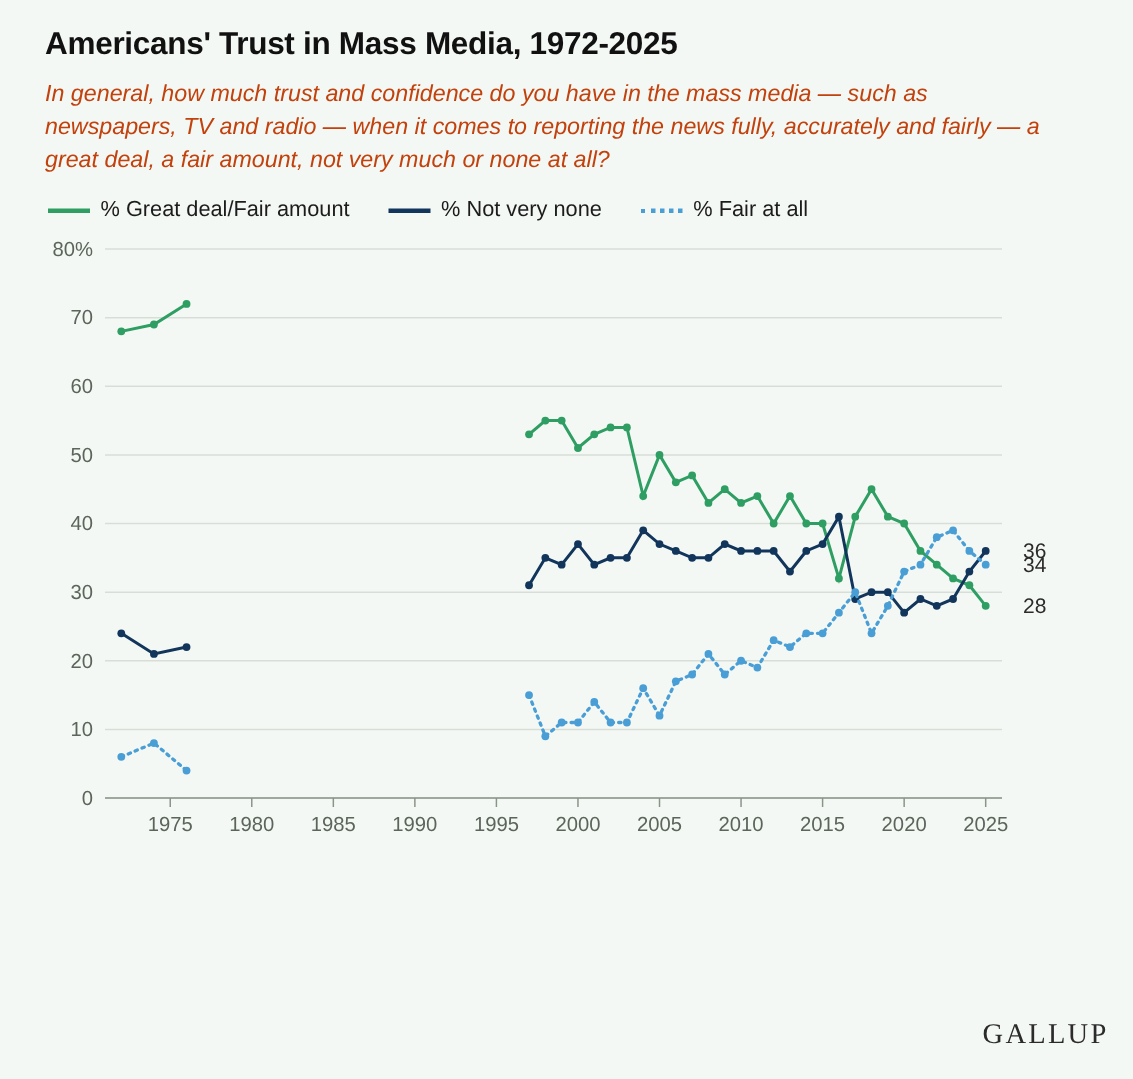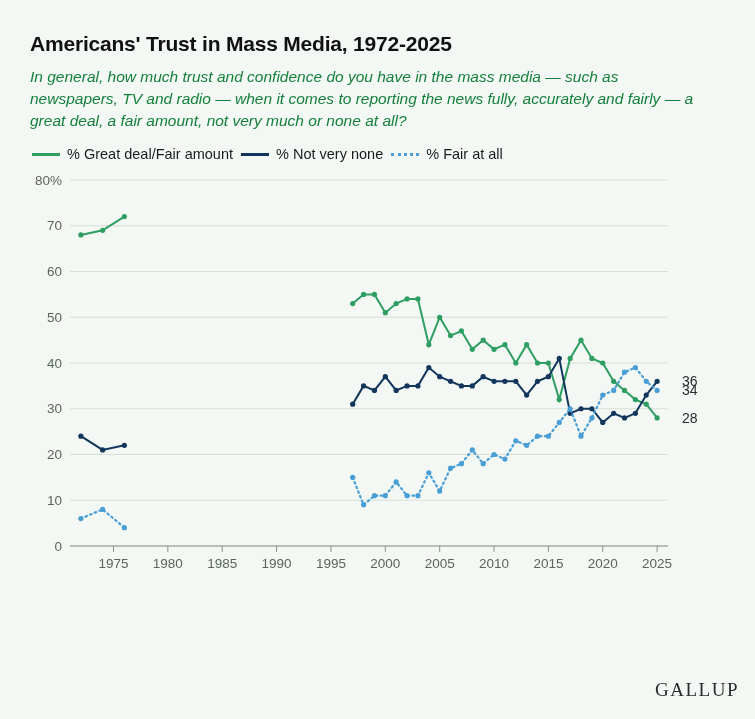--- a/index.html
+++ b/index.html
@@ -12,41 +12,41 @@
     background: #f4f8f4;
     font-family: "Liberation Sans", sans-serif;
     color: #1a1a1a;
     overflow: hidden;
   }
   .page {
     position: relative;
     width: 755px;
     height: 719px;
     box-sizing: border-box;
-    padding: 32px 30px 10px 30px;
+    padding: 18px 30px 10px 30px;
   }
   .title {
     font-size: 21px;
     font-weight: bold;
     letter-spacing: -0.2px;
     color: #111;
     margin: 0 0 10px 0;
   }
   .subtitle {
     font-size: 15.5px;
     font-style: italic;
     line-height: 1.42;
-    color: #15803d;
+    color: #c2410c;
     margin: 0 0 14px 0;
     max-width: 680px;
   }
   .legend {
     display: flex;
     align-items: flex-start;
-    gap: 8px;
+    gap: 26px;
     margin: 6px 0 6px 2px;
   }
   .legend-item {
     display: flex;
     align-items: center;
     gap: 7px;
     font-size: 14.5px;
     color: #1c1c1c;
   }
   .legend-swatch {

